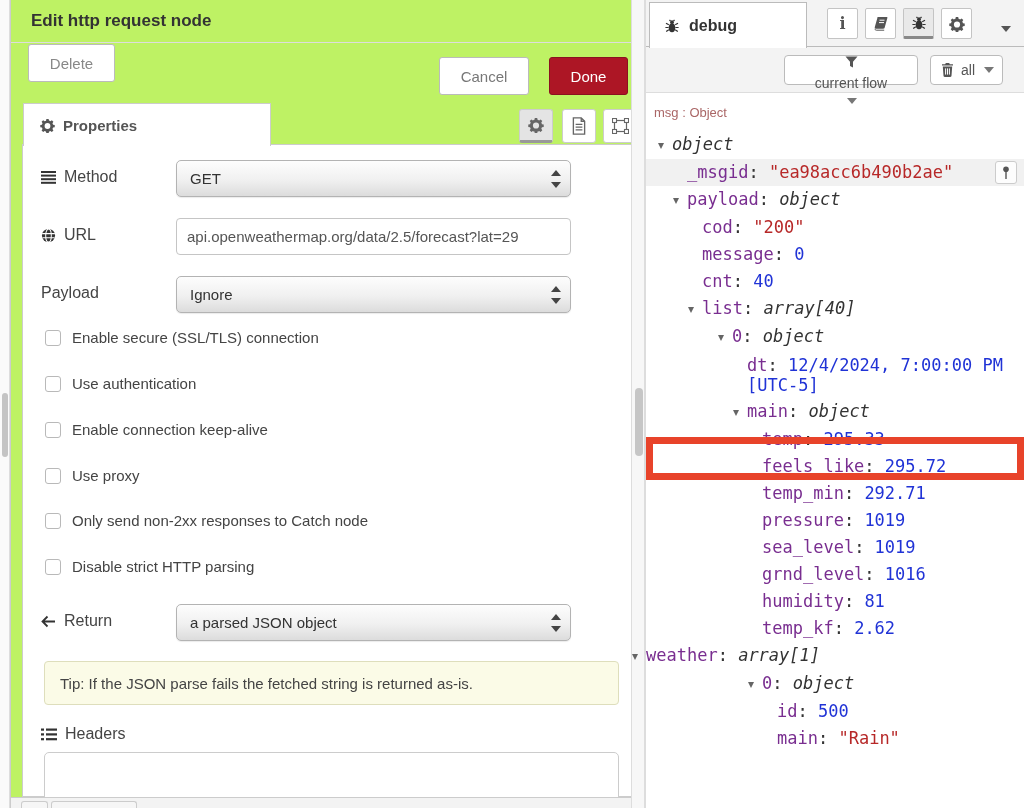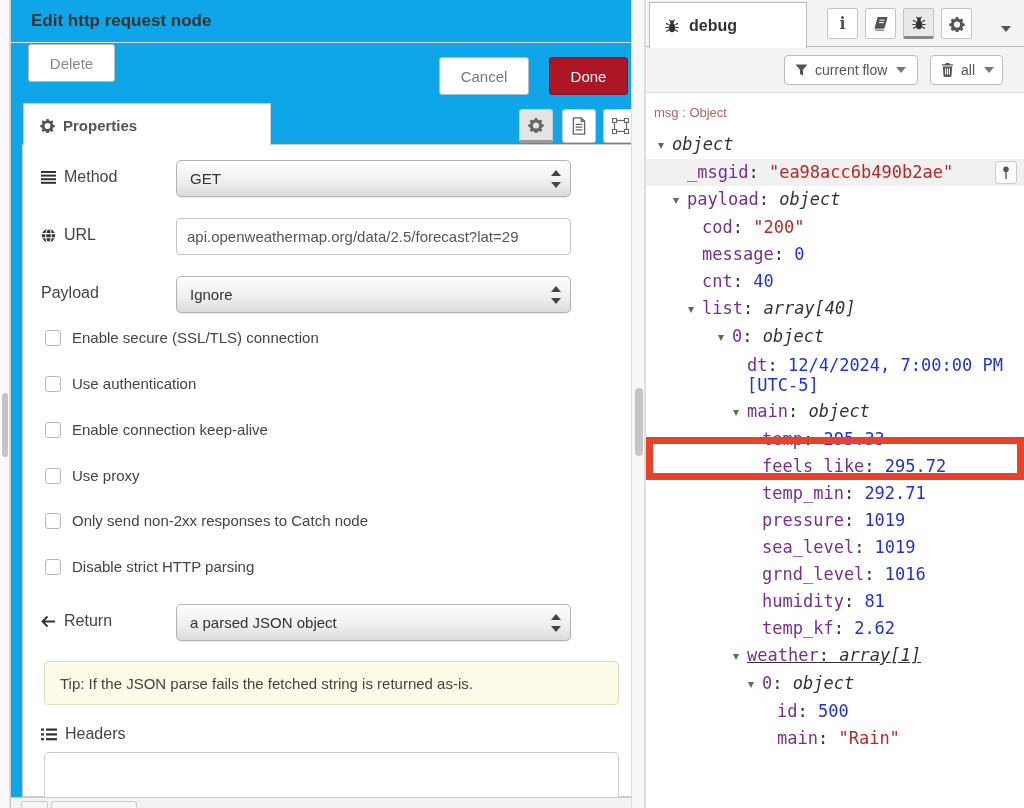--- a/index.html
+++ b/index.html
@@ -5,21 +5,21 @@
   * { margin:0; padding:0; box-sizing:border-box; }
   html,body { background:#fff; }
   #app {
     position:relative; width:1024px; height:808px; overflow:hidden;
     font-family:"Liberation Sans", sans-serif; color:#444; background:#f3f3f3;
   }
   
   .page-scroll { position:absolute; left:0; top:0; width:10px; height:808px; background:#fafafa; border-right:1px solid #ddd; }
   .page-scroll .thumb { position:absolute; left:2px; top:393px; width:6px; height:64px; background:#c4c4c4; border-radius:3px; }
   
-  .tray { position:absolute; left:10px; top:0; width:621px; height:808px; background:#0ea5e9; border-left:1px solid #ccc; }
+  .tray { position:absolute; left:10px; top:0; width:621px; height:808px; background:#bef264; border-left:1px solid #ccc; }
   .tray-header { position:absolute; left:0; top:0; width:100%; height:43px; border-bottom:1px solid #ddd; }
   .tray-title { position:absolute; left:20px; top:11px; font-size:17px; font-weight:bold; color:#333; }
   .btn { display:inline-flex; align-items:center; justify-content:center; font-size:15px; border-radius:3px; cursor:pointer; }
   .btn-plain { background:#fff; border:1px solid #bbb; color:#888; }
   .btn-delete { position:absolute; left:17px; top:44px; width:87px; height:38px; }
   .btn-cancel { position:absolute; left:428px; top:57px; width:90px; height:38px; color:#777; }
   .btn-done  { position:absolute; left:538px; top:57px; width:79px; height:38px; border:1px solid #8a1220; color:#fff; }
   
   .tab-panel { position:absolute; left:11px; top:144px; width:619px; height:653px; background:#fff; border:1px solid #ccc; }
   .tab-properties { position:absolute; left:12px; top:103px; width:248px; height:43px; background:#fff;
@@ -286,21 +286,21 @@
         <svg class="ic" width="16" height="16" viewBox="0 0 16 16">
             <path fill="#555" fill-rule="evenodd" d="M9.2 1H6.8l-.36 1.8c-.55.13-1.07.35-1.54.64L3.4 2.42 1.7 4.12l1.02 1.5c-.29.47-.51 1-.64 1.54L.28 7.5v2.4l1.8.36c.13.55.35 1.07.64 1.54L1.7 13.3l1.7 1.7 1.5-1.02c.47.29 1 .51 1.54.64l.36 1.8h2.4l.36-1.8c.55-.13 1.07-.35 1.54-.64l1.5 1.02 1.7-1.7-1.02-1.5c.29-.47.51-1 .64-1.54l1.8-.36V7.5l-1.8-.36a6.3 6.3 0 0 0-.64-1.54l1.02-1.5-1.7-1.7-1.5 1.02a6.3 6.3 0 0 0-1.54-.64L9.2 1zM8 5.4a3.1 3.1 0 1 1 0 6.2 3.1 3.1 0 0 1 0-6.2z"></path>
           </svg>
       </span>
     </div>
     <div style="position:absolute; left:355px; top:18px;">
       <span class="caret"></span>
     </div>
 
     <div class="debug-toolbar">
-      <div class="tool-btn" style="left:138px; width:134px;">
+      <div class="tool-btn" style="left:138px; width:134px;flex-direction:column;">
         <span>
           <svg class="ic" width="13" height="12" viewBox="0 0 13 12">
               <path fill="#555" d="M0.5 0.5h12L8 5.8v5.7L5 10V5.8z"></path>
             </svg>
         </span>
         <span>current flow</span>
         <span class="caret" style="border-top-color:#777; margin-left:2px;"></span>
       </div>
       <div class="tool-btn" style="left:284px; width:73px;">
         <span>
@@ -330,21 +330,21 @@
         <div class="trow wrap2" style="padding-left: 101px;"><span class="tkey">dt</span><span class="tsep">: </span><span class="tval-n">12/4/2024, 7:00:00 PM</span><br><span class="tval-n">[UTC-5]</span></div>
         <div class="trow" style="padding-left: 101px;"><span class="tarrow">▾</span><span class="tkey">main</span><span class="tsep">: </span><span class="tval-o">object</span></div>
         <div class="trow" style="padding-left: 116px;"><span class="tkey">temp</span><span class="tsep">: </span><span class="tval-n">295.33</span></div>
         <div class="trow" style="padding-left: 116px;"><span class="tkey">feels_like</span><span class="tsep">: </span><span class="tval-n">295.72</span></div>
         <div class="trow" style="padding-left: 116px;"><span class="tkey">temp_min</span><span class="tsep">: </span><span class="tval-n">292.71</span></div>
         <div class="trow" style="padding-left: 116px;"><span class="tkey">pressure</span><span class="tsep">: </span><span class="tval-n">1019</span></div>
         <div class="trow" style="padding-left: 116px;"><span class="tkey">sea_level</span><span class="tsep">: </span><span class="tval-n">1019</span></div>
         <div class="trow" style="padding-left: 116px;"><span class="tkey">grnd_level</span><span class="tsep">: </span><span class="tval-n">1016</span></div>
         <div class="trow" style="padding-left: 116px;"><span class="tkey">humidity</span><span class="tsep">: </span><span class="tval-n">81</span></div>
         <div class="trow" style="padding-left: 116px;"><span class="tkey">temp_kf</span><span class="tsep">: </span><span class="tval-n">2.62</span></div>
-        <div class="trow" style="padding-left: 101px; text-decoration: underline;"><span class="tarrow">▾</span><span class="tkey">weather</span><span class="tsep">: </span><span class="tval-o">array[1]</span></div>
+        <div class="trow" style=""><span class="tarrow">▾</span><span class="tkey">weather</span><span class="tsep">: </span><span class="tval-o">array[1]</span></div>
         <div class="trow" style="padding-left: 116px;"><span class="tarrow">▾</span><span class="tkey">0</span><span class="tsep">: </span><span class="tval-o">object</span></div>
         <div class="trow" style="padding-left: 131px;"><span class="tkey">id</span><span class="tsep">: </span><span class="tval-n">500</span></div>
         <div class="trow" style="padding-left: 131px;"><span class="tkey">main</span><span class="tsep">: </span><span class="tval-s">"Rain"</span></div>
         <div class="trow" style="padding-left: 131px;"></div>
       </div>
   </div>
 
   <div class="annotation"></div>
 </div>
 

